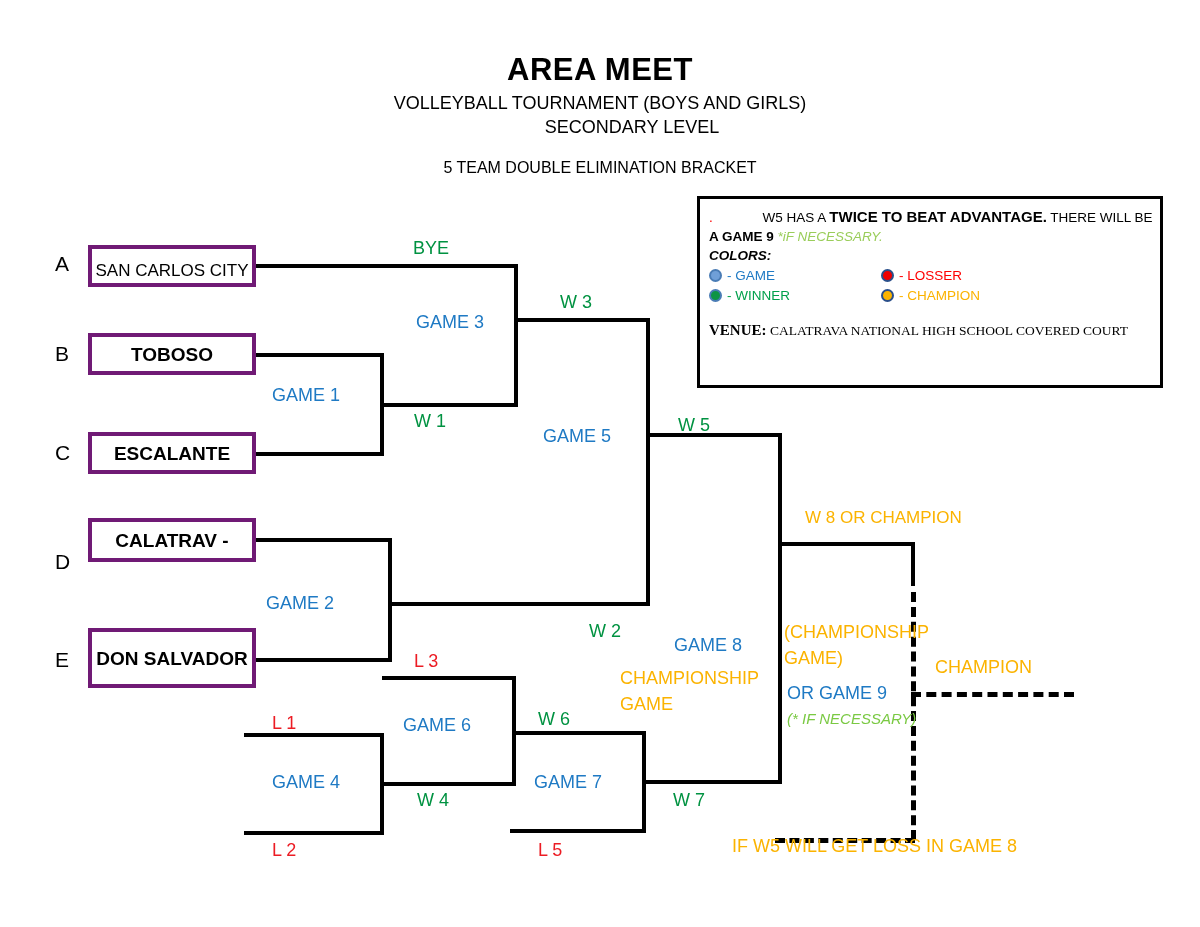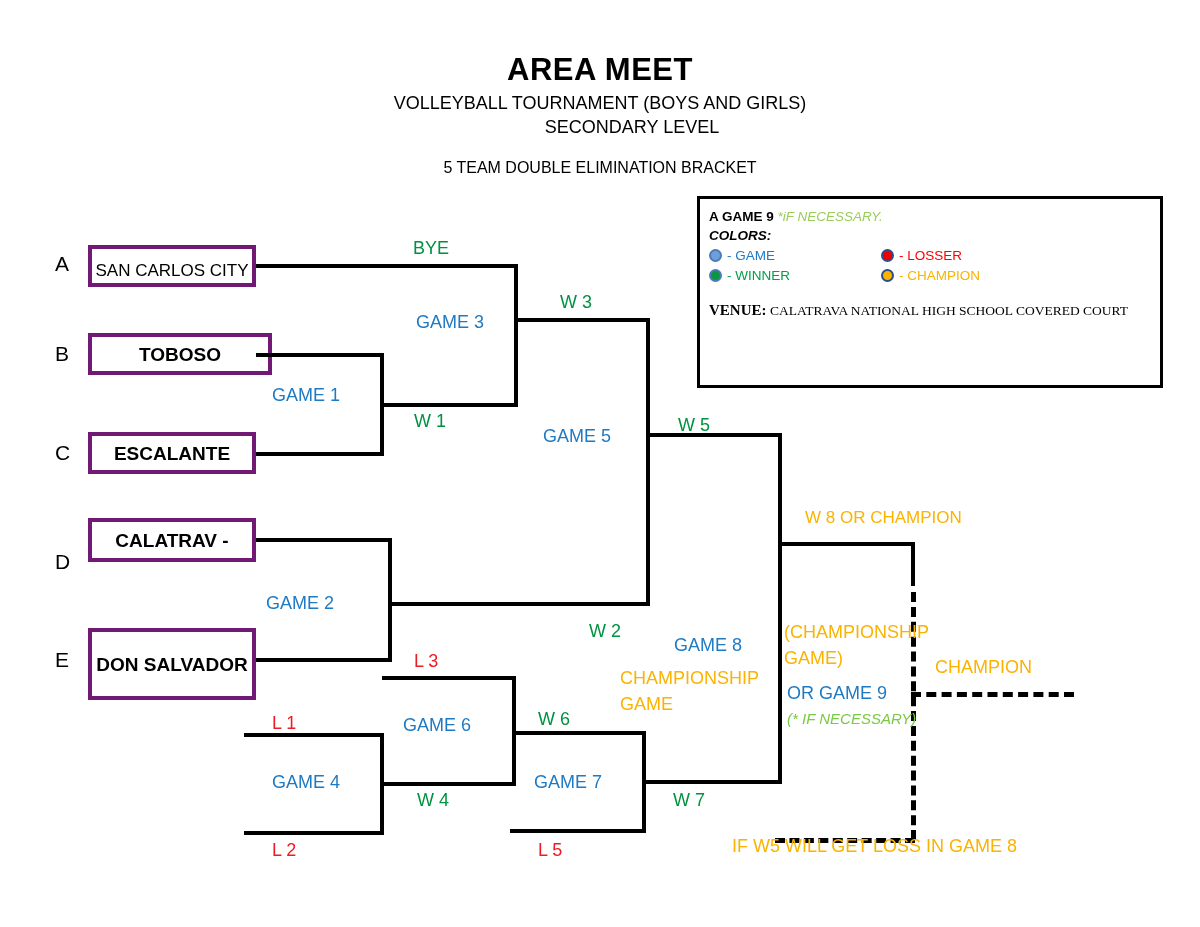--- a/index.html
+++ b/index.html
@@ -147,20 +147,24 @@
 
 <div id="stage">
 
   <div class="abs title-main">AREA MEET</div>
   <div class="abs title-sub1">VOLLEYBALL TOURNAMENT (BOYS AND GIRLS)</div>
   <div class="abs title-sub2">SECONDARY LEVEL</div>
   <div class="abs title-sub3">5 TEAM DOUBLE ELIMINATION BRACKET</div>
 
   <div class="abs note-box" style="left:697px; top:196px; width:466px; height:192px;">
     <div class="note-line">
+      <span style="color:#ff0000;">.</span>
+      <span style="display:inline-block;width:46px;"></span><span>W5 HAS A </span><span class="big-b">TWICE TO BEAT ADVANTAGE.</span><span>  THERE WILL BE</span>
+    </div>
+    <div class="note-line">
       <span class="b">A GAME 9 </span><span class="green-it">*iF NECESSARY.</span>
     </div>
     <div class="colors-head">COLORS:</div>
 
     <div class="legend-row">
       <div class="legend-cell">
         <span class="dot dot-game"></span>
         <span class="legend-text t-blue">- GAME</span>
       </div>
       <div class="legend-cell">
@@ -188,33 +192,33 @@
   <div class="abs team-label" style="left:55px; top:252px;">A</div>
   <div class="abs team-label" style="left:55px; top:342px;">B</div>
   <div class="abs team-label" style="left:55px; top:441px;">C</div>
   <div class="abs team-label" style="left:55px; top:550px;">D</div>
   <div class="abs team-label" style="left:55px; top:648px;">E</div>
 
   <div class="abs team-box small" style="left:88px; top:245px; width:168px; height:42px;">
     <span style="position:relative; top:4px;">SAN CARLOS CITY</span>
   </div>
 
-  <div class="abs team-box" style="left:88px; top:333px; width:184px; height:42px;">
+  <div class="abs team-box" style="left:88px; top:333px; width:168px; height:42px;">
     <span>TOBOSO</span>
   </div>
 
   <div class="abs team-box" style="left:88px; top:432px; width:168px; height:42px;">
     <span>ESCALANTE</span>
   </div>
 
   <div class="abs team-box" style="left:88px; top:518px; width:168px; height:44px;">
     <span style="position:relative; top:0px;">CALATRAV -</span>
   </div>
 
-  <div class="abs team-box" style="left:88px; top:628px; width:168px; height:72px;">
+  <div class="abs team-box" style="left:88px; top:628px; width:168px; height:60px;">
     <span>DON SALVADOR</span>
   </div>
 
   <div class="abs hline" style="left:256px; top:264px; width:262px;"></div>
 
   <div class="abs hline" style="left:256px; top:353px; width:128px;"></div>
   <div class="abs hline" style="left:256px; top:452px; width:128px;"></div>
   <div class="abs vline" style="left:380px; top:353px; height:103px;"></div>
 
   <div class="abs hline" style="left:380px; top:403px; width:138px;"></div>

